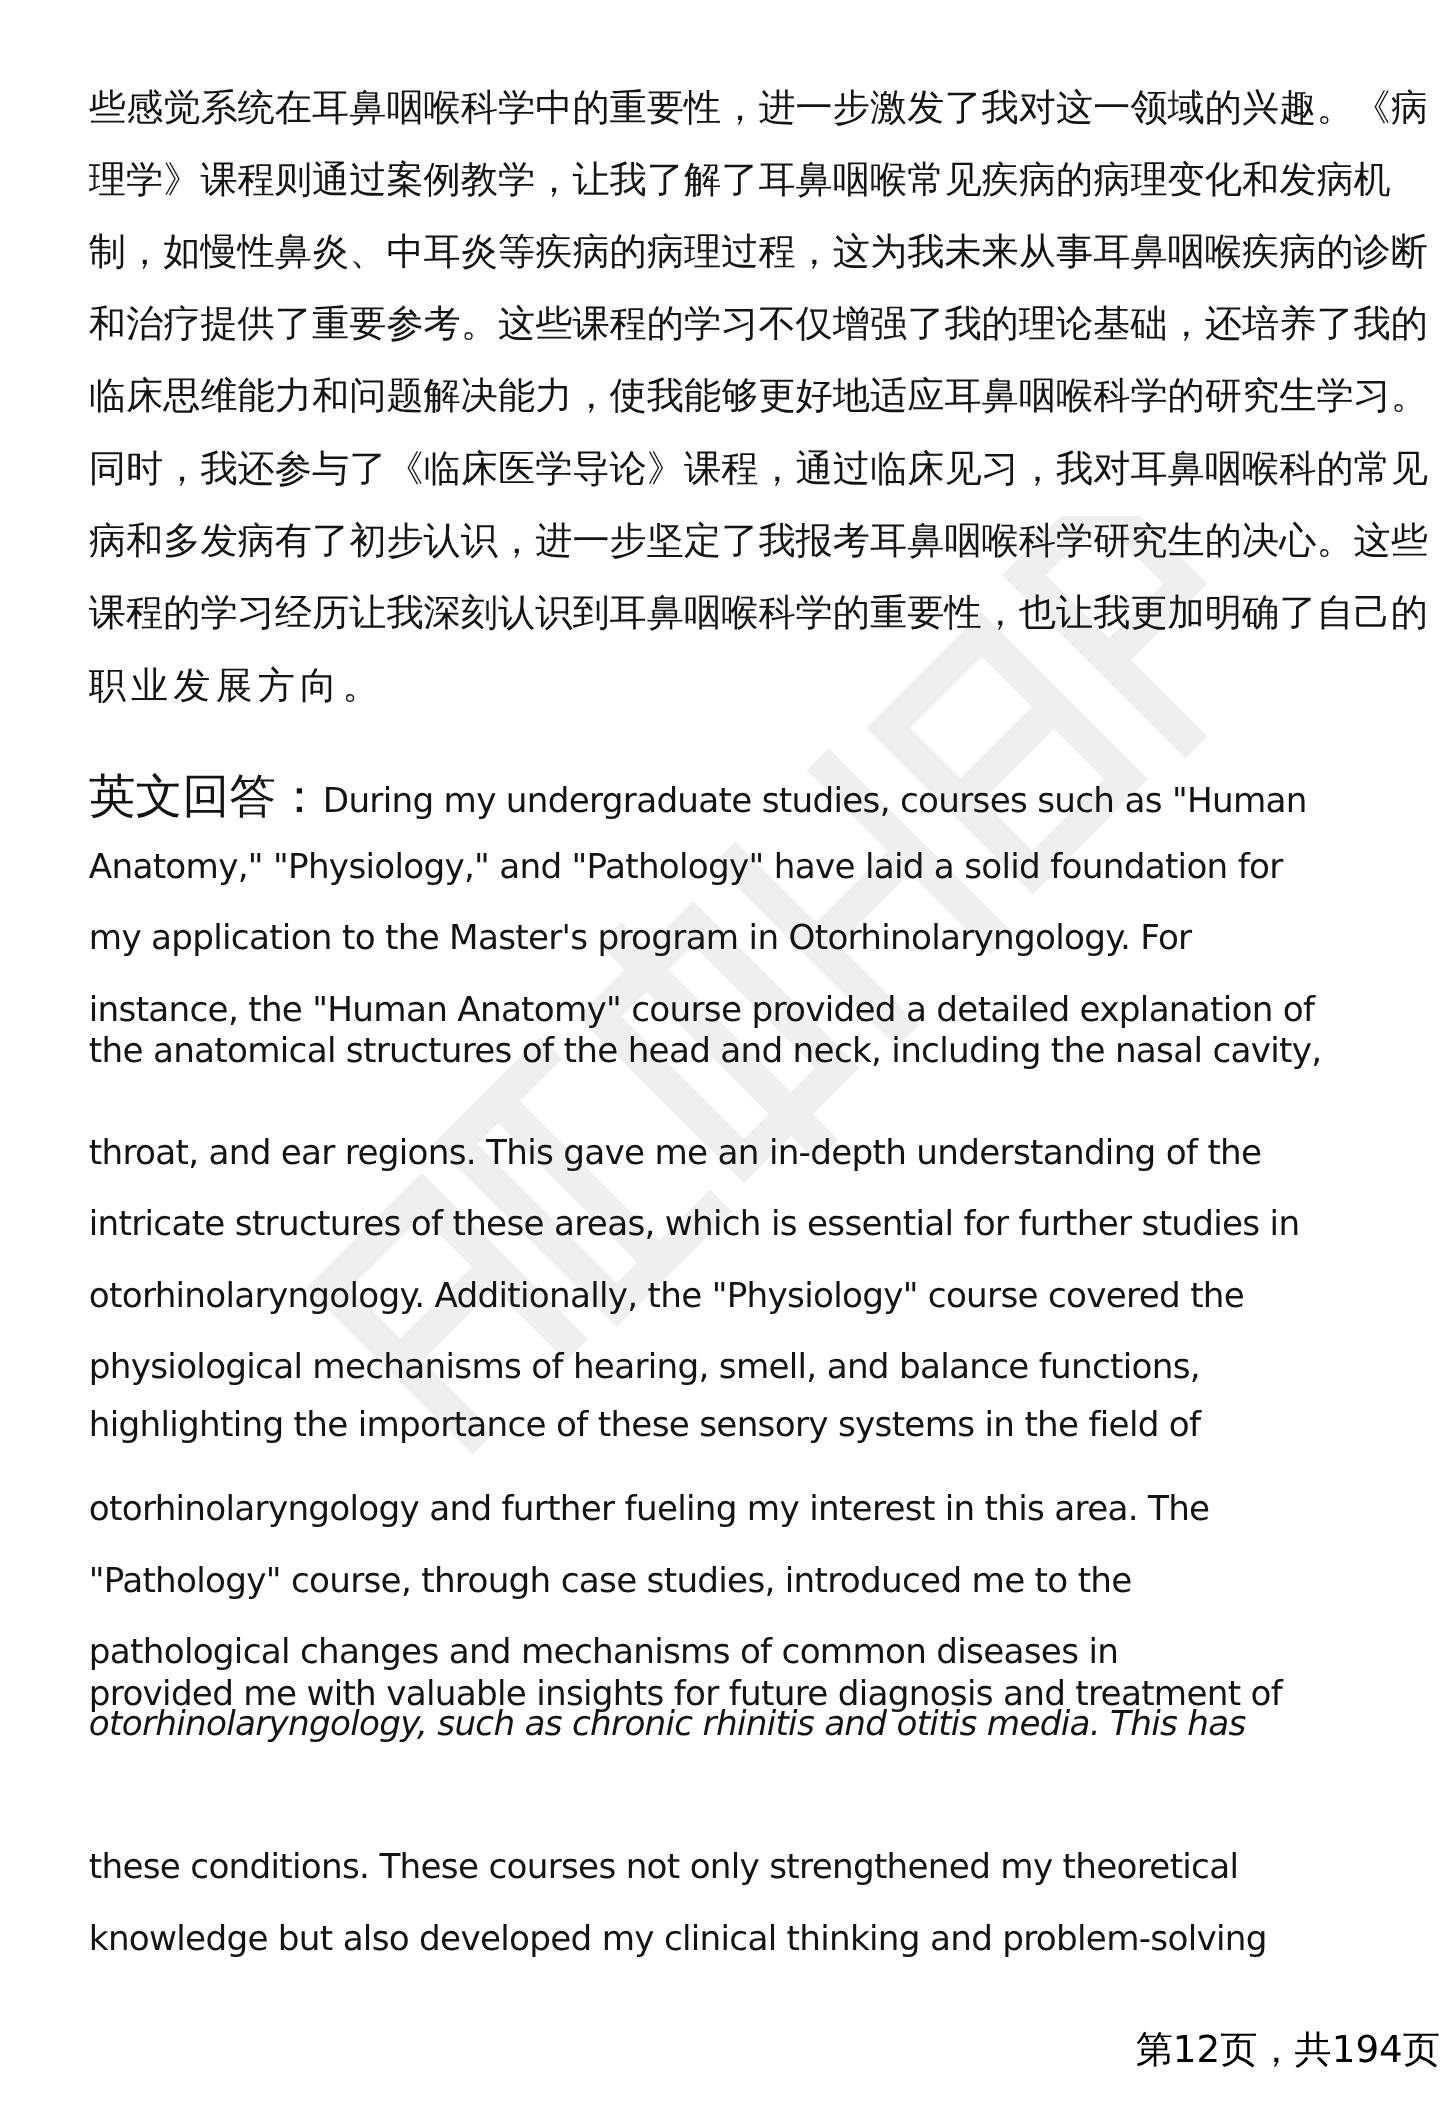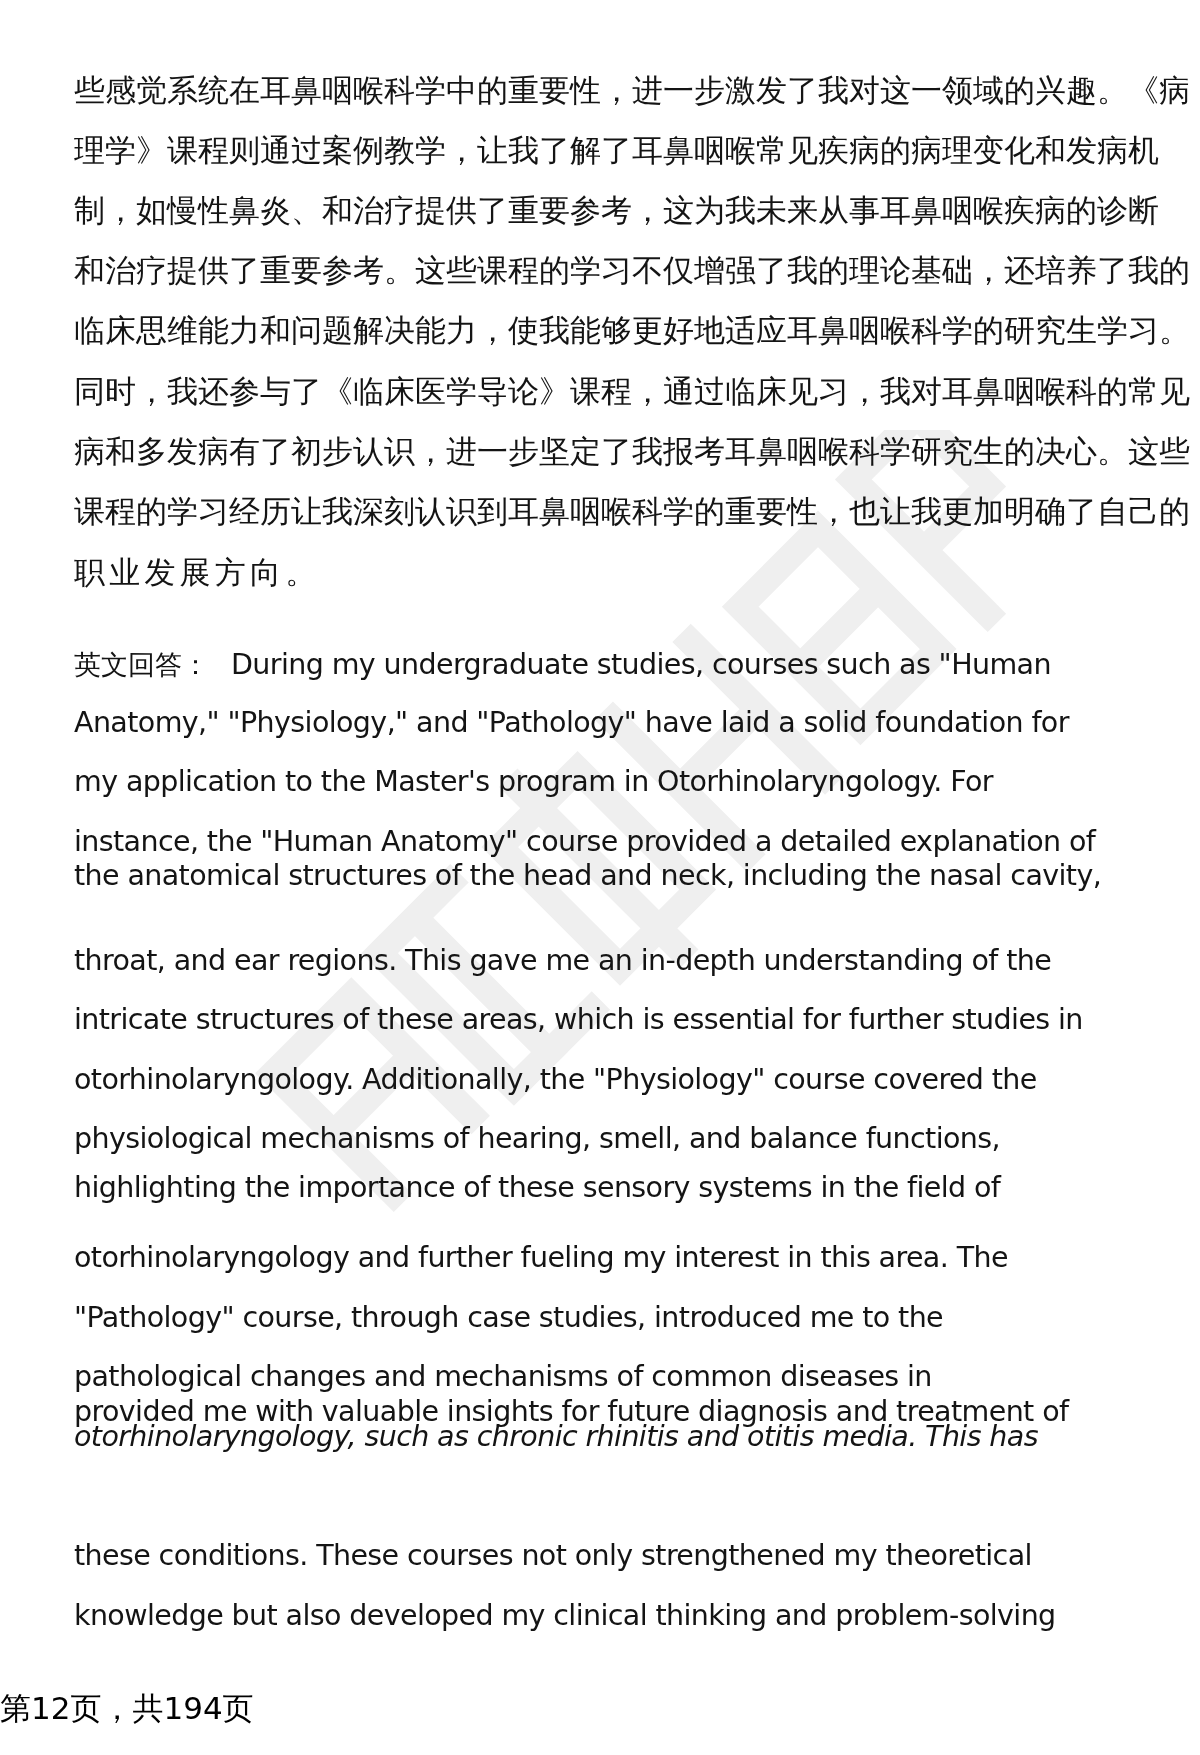--- a/index.html
+++ b/index.html
@@ -56,32 +56,31 @@
     text-align-last: justify;
     letter-spacing: 0;
   }
   .en {
     font-family: "DejaVu Sans", sans-serif;
     font-size: 28.5px;
     letter-spacing: -0.6px;
     word-spacing: 0px;
   }
   .en-label {
-    font-size: 27px;
+    font-size: 39px;
     letter-spacing: 0;
-    margin-right: 22px;
   }
   .footer {
     position: absolute;
     left: 0;
     width: 1200px;
     top: 1684px;
     height: 48px;
     line-height: 48px;
-    text-align: left;
+    text-align: right;
     font-size: 31px;
     color: #000000;
     letter-spacing: 0px;
     z-index: 1;
   }
 </style>
 </head>
 <body>
 
 <div class="page">
@@ -97,21 +96,21 @@
         <path d="M700 330 L810 330 L810 500 L700 500 Z M700 415 L810 415"></path>
         <path d="M870 320 L870 510 M870 320 L960 320 L960 420 L870 420"></path>
       </g>
     </svg>
   </div>
 
   <div class="content">
 
     <div class="line zh full" style="top:60px;">些感觉系统在耳鼻咽喉科学中的重要性，进一步激发了我对这一领域的兴趣。《病</div>
     <div class="line zh full" style="top:120px;">理学》课程则通过案例教学，让我了解了耳鼻咽喉常见疾病的病理变化和发病机</div>
-    <div class="line zh full" style="top:180px;">制，如慢性鼻炎、和治疗提供了重要参考，这为我未来从事耳鼻咽喉疾病的诊断</div>
+    <div class="line zh full" style="top:180px;">制，如慢性鼻炎、中耳炎等疾病的病理过程，这为我未来从事耳鼻咽喉疾病的诊断</div>
     <div class="line zh full" style="top:240px;">和治疗提供了重要参考。这些课程的学习不仅增强了我的理论基础，还培养了我的</div>
     <div class="line zh full" style="top:300px;">临床思维能力和问题解决能力，使我能够更好地适应耳鼻咽喉科学的研究生学习。</div>
     <div class="line zh full" style="top:361px;">同时，我还参与了《临床医学导论》课程，通过临床见习，我对耳鼻咽喉科的常见</div>
     <div class="line zh full" style="top:421px;">病和多发病有了初步认识，进一步坚定了我报考耳鼻咽喉科学研究生的决心。这些</div>
     <div class="line zh full" style="top:481px;">课程的学习经历让我深刻认识到耳鼻咽喉科学的重要性，也让我更加明确了自己的</div>
     <div class="line zh" style="top:542px;">职业发展方向。</div>
 
     <div class="line en" style="top:635px;">
       <span class="en-label">英文回答：</span><span>During my undergraduate studies, courses such as "Human</span>
     </div>

